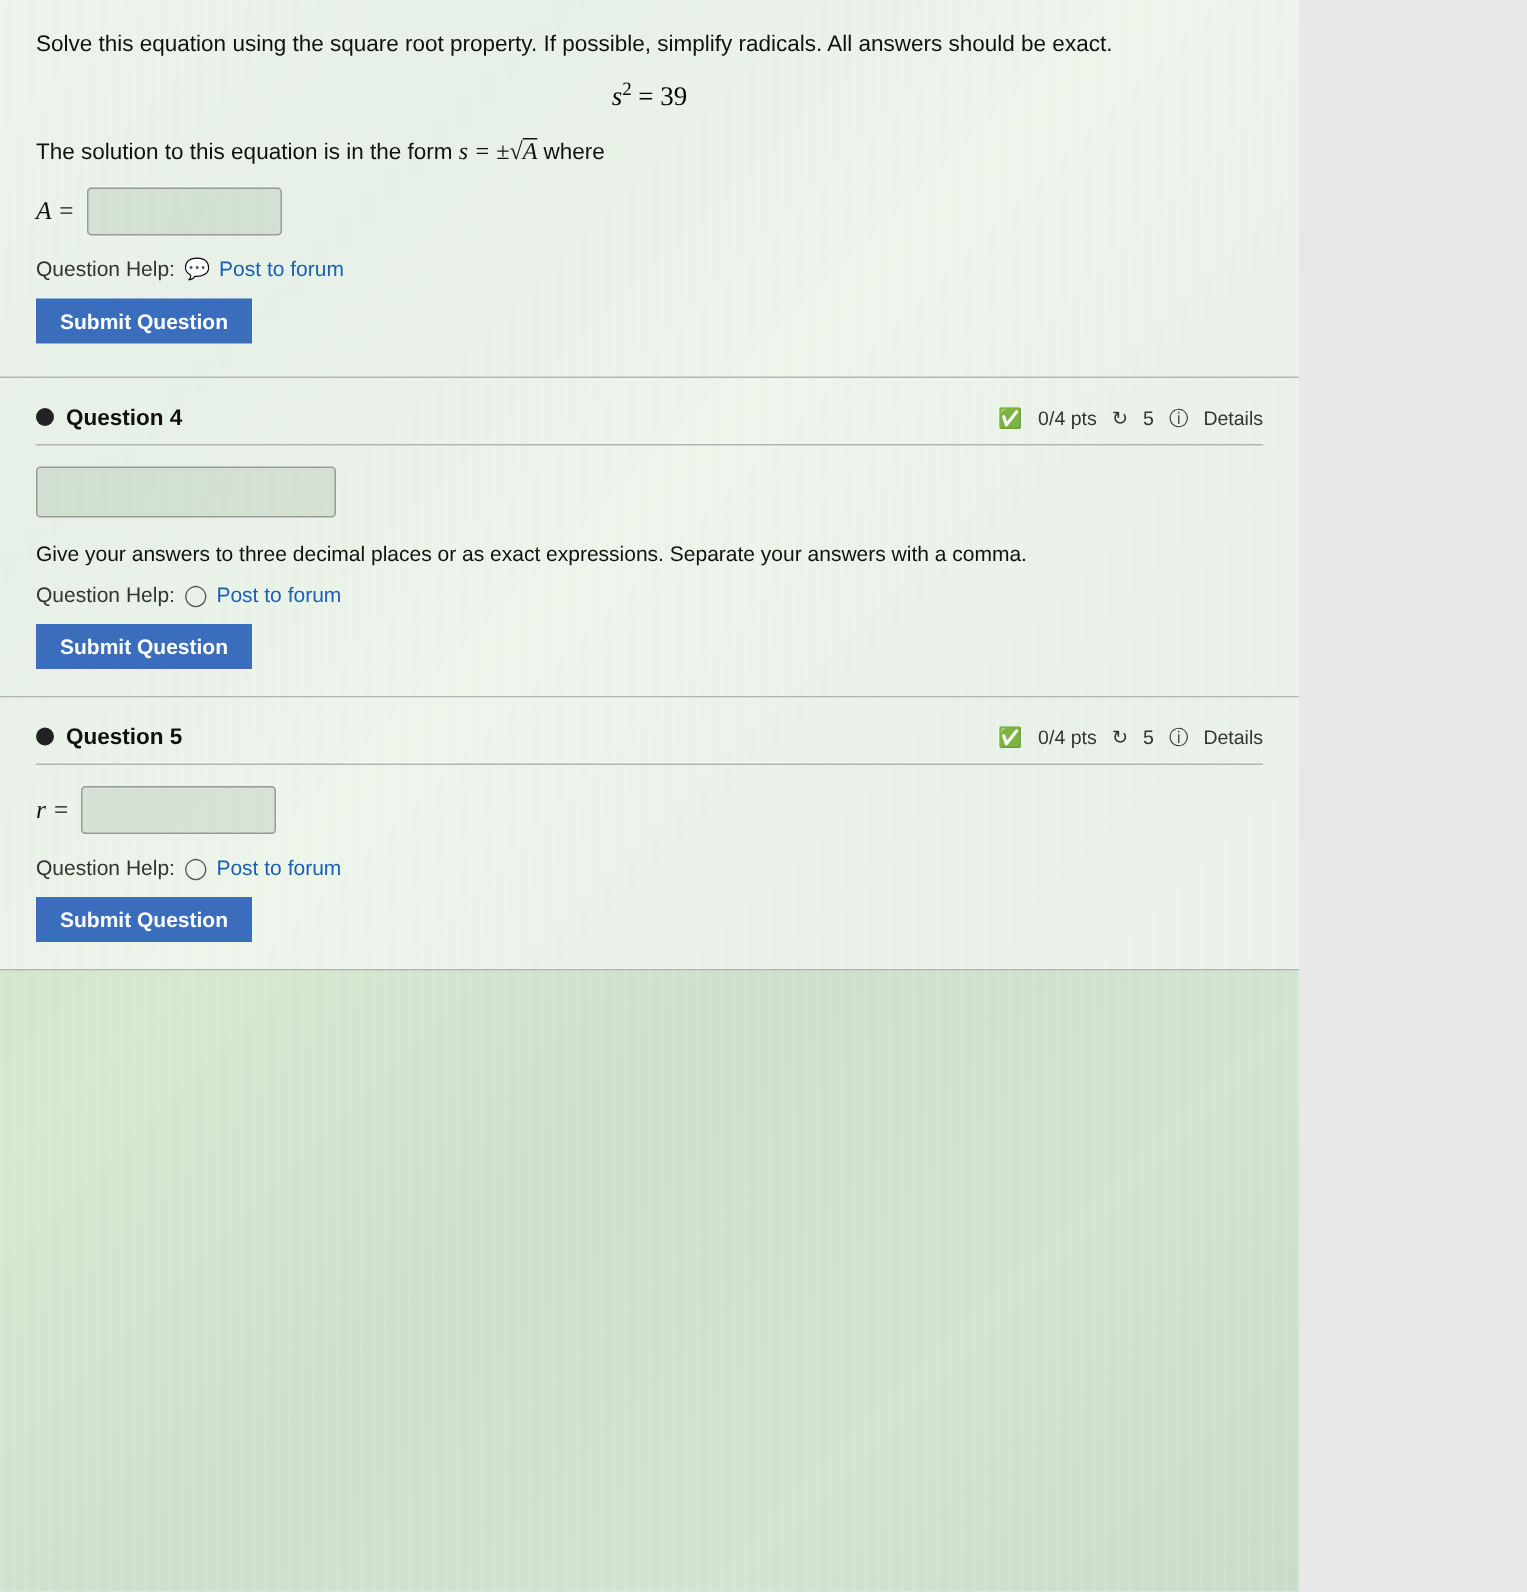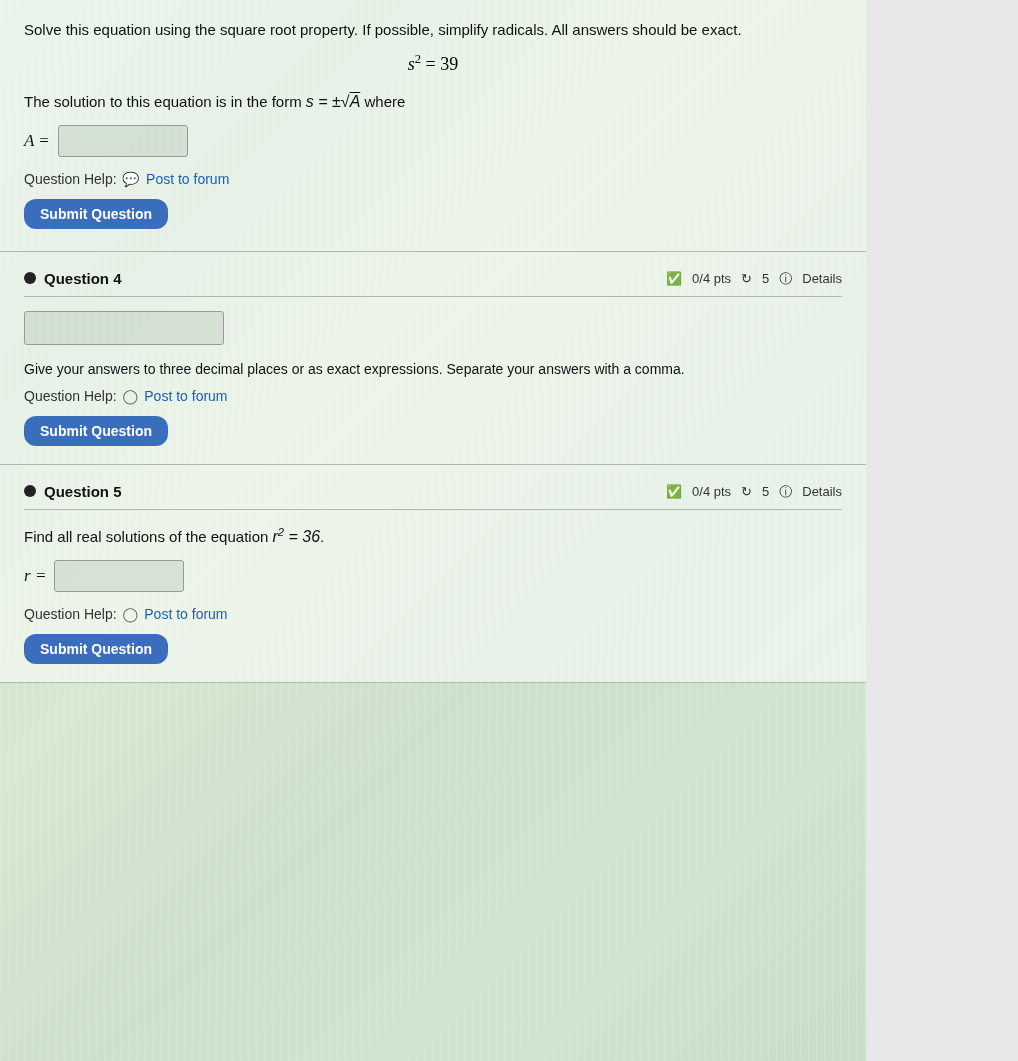--- a/index.html
+++ b/index.html
@@ -101,21 +101,21 @@
     }
 
     .math-display {
       text-align: center;
       font-family: 'Times New Roman', serif;
       font-size: 18px;
       margin: 8px 0 14px 0;
     }
 
     .math-inline {
-      font-family: Liberation Sans, sans-serif;
+      font-family: Liberation Serif, serif;
       font-size: 16px;
       font-style: italic;
     }
 
     sup {
       font-size: 0.7em;
     }
 
     .input-row {
       display: flex;
@@ -175,21 +175,21 @@
     }
 
     .submit-btn {
       background: #3a6ebd;
       color: white;
       border: none;
       padding: 7px 16px;
       font-size: 14px;
       font-family: Arial, sans-serif;
       font-weight: bold;
-      border-radius: 12px;
+      border-radius: 0;
       cursor: pointer;
     }
 
     .small-text {
       font-family: Arial, sans-serif;
       font-size: 14px;
       color: #111;
       margin-bottom: 8px;
       line-height: 1.5;
     }
@@ -275,23 +275,20 @@
       <div class="question-meta">
         <span>✅</span>
         <span>0/4 pts</span>
         <span style="cursor:pointer;">↻</span>
         <span>5</span>
         <span style="cursor:pointer;">ⓘ</span>
         <a href="#" class="details-link">Details</a>
       </div>
     </div>
 
-    <p class="problem-text">
-      Find all real solutions of the equation <span class="math-inline"><span style="font-style:italic;">r</span><sup>2</sup> = 36</span>.
-    </p>
 
 
     <div class="input-row">
       <span class="input-label"><span style="font-style:italic;">r</span> =</span>
       <input type="text" class="answer-input" style="">
     </div>
 
     <div class="question-help">
       <span>Question Help:</span>
       <span class="message-icon">◯</span>

